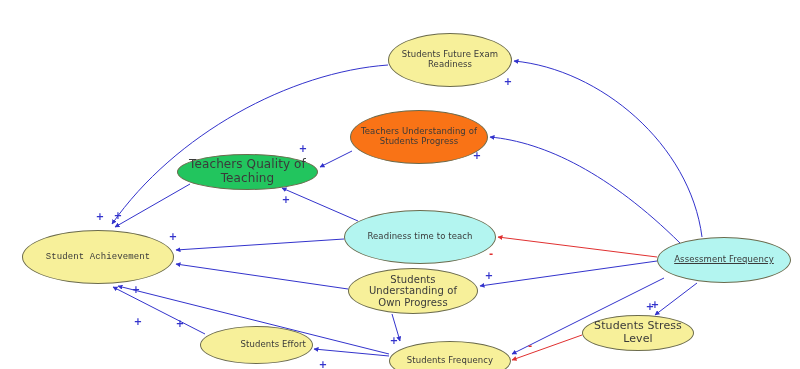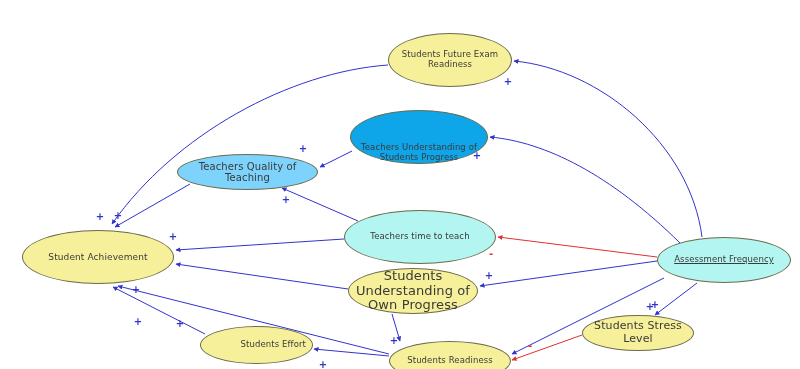--- a/index.html
+++ b/index.html
@@ -87,45 +87,45 @@
         <path d="M 389 332 L 314 325" fill="none" stroke="#3333cc" stroke-width="1" marker-end="url(#arrow-pos)"></path>
         <path d="M 392 290 L 400 317" fill="none" stroke="#3333cc" stroke-width="1" marker-end="url(#arrow-pos)"></path>
       </g>
   </svg>
 
   <div id="node-layer">
       <div class="node" style="left: 388px; top: 9px; width: 124px; height: 54px; background: rgb(247, 240, 154); border-color: rgb(107, 107, 77); font-size: 8.5px; color: rgb(58, 58, 58);">
         <span class="node-label">Students Future Exam
 Readiness</span>
       </div>
-      <div class="node" style="left: 350px; top: 86px; width: 138px; height: 54px; background: #0ea5e9; border-color: rgb(107, 107, 77); font-size: 8.5px; color: rgb(58, 58, 58); align-items: flex-end;">
+      <div class="node" style="left: 350px; top: 86px; width: 138px; height: 54px; background: #f97316; border-color: rgb(107, 107, 77); font-size: 8.5px; color: rgb(58, 58, 58);">
         <span class="node-label">Teachers Understanding of
 Students Progress</span>
       </div>
-      <div class="node" style="left: 177px; top: 130px; width: 141px; height: 36px; background: #7dd3fc; border-color: rgb(107, 107, 77); font-size: 10px; color: rgb(58, 58, 58);">
+      <div class="node" style="left: 177px; top: 130px; width: 141px; height: 36px; background: #22c55e; border-color: rgb(107, 107, 77); font-size: 12px; color: rgb(58, 58, 58);">
         <span class="node-label">Teachers Quality of Teaching</span>
       </div>
       <div class="node" style="left: 344px; top: 186px; width: 152px; height: 54px; background: rgb(179, 245, 240); border-color: rgb(107, 107, 77); font-size: 8.5px; color: rgb(58, 58, 58);">
-        <span class="node-label">Teachers time to teach</span>
+        <span class="node-label">Readiness time to teach</span>
       </div>
-      <div class="node" style="left: 22px; top: 206px; width: 152px; height: 54px; background: rgb(247, 240, 154); border-color: rgb(107, 107, 77); font-size: 9px; color: rgb(58, 58, 58);">
+      <div class="node" style="left: 22px; top: 206px; width: 152px; height: 54px; background: rgb(247, 240, 154); border-color: rgb(107, 107, 77); font-size: 9px; color: rgb(58, 58, 58); font-family: Liberation Mono, monospace;">
         <span class="node-label">Student Achievement</span>
       </div>
-      <div class="node" style="left: 348px; top: 244px; width: 130px; height: 46px; background: rgb(247, 240, 154); border-color: rgb(107, 107, 77); font-size: 13px; color: rgb(58, 58, 58);">
+      <div class="node" style="left: 348px; top: 244px; width: 130px; height: 46px; background: rgb(247, 240, 154); border-color: rgb(107, 107, 77); font-size: 10px; color: rgb(58, 58, 58);">
         <span class="node-label">Students Understanding of
 Own Progress</span>
       </div>
       <div class="node" style="left: 657px; top: 213px; width: 134px; height: 46px; background: rgb(179, 245, 240); border-color: rgb(107, 107, 77); font-size: 8.5px; color: rgb(58, 58, 58); text-decoration: underline;">
         <span class="node-label">Assessment Frequency</span>
       </div>
       <div class="node" style="left: 200px; top: 302px; width: 113px; height: 38px; background: rgb(247, 240, 154); border-color: rgb(107, 107, 77); font-size: 8.5px; color: rgb(58, 58, 58); text-align: right;">
         <span class="node-label">Students Effort</span>
       </div>
       <div class="node" style="left: 389px; top: 317px; width: 122px; height: 40px; background: rgb(247, 240, 154); border-color: rgb(107, 107, 77); font-size: 8.5px; color: rgb(58, 58, 58);">
-        <span class="node-label">Students Readiness</span>
+        <span class="node-label">Students Frequency</span>
       </div>
       <div class="node" style="left: 582px; top: 291px; width: 112px; height: 36px; background: rgb(247, 240, 154); border-color: rgb(107, 107, 77); font-size: 11px; color: rgb(58, 58, 58);">
         <span class="node-label">Students Stress Level</span>
       </div>
     </div>
   <div id="label-layer">
       <div class="edge-label sign-pos" style="left: 100px; top: 193px;">+</div>
       <div class="edge-label sign-pos" style="left: 508px; top: 58px;">+</div>
       <div class="edge-label sign-pos" style="left: 477px; top: 132px;">+</div>
       <div class="edge-label sign-pos" style="left: 303px; top: 125px;">+</div>

